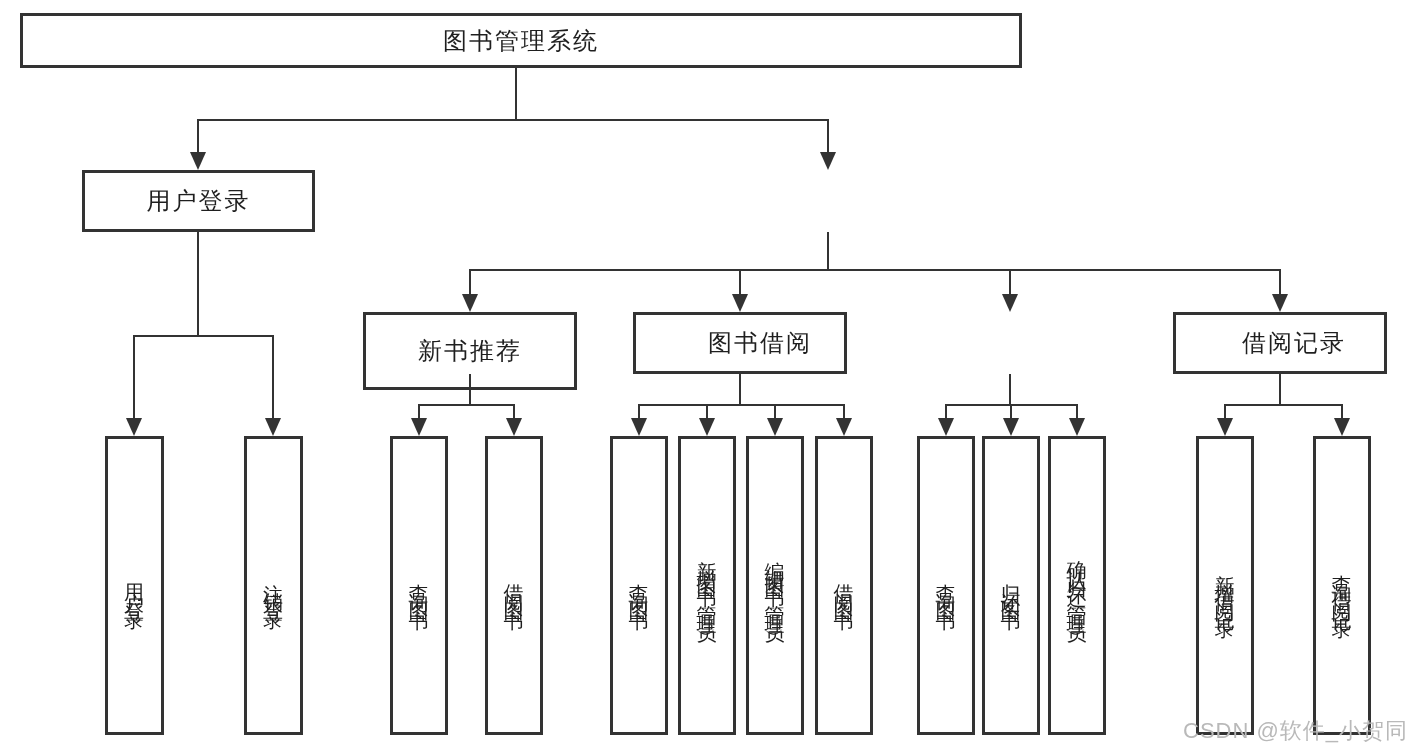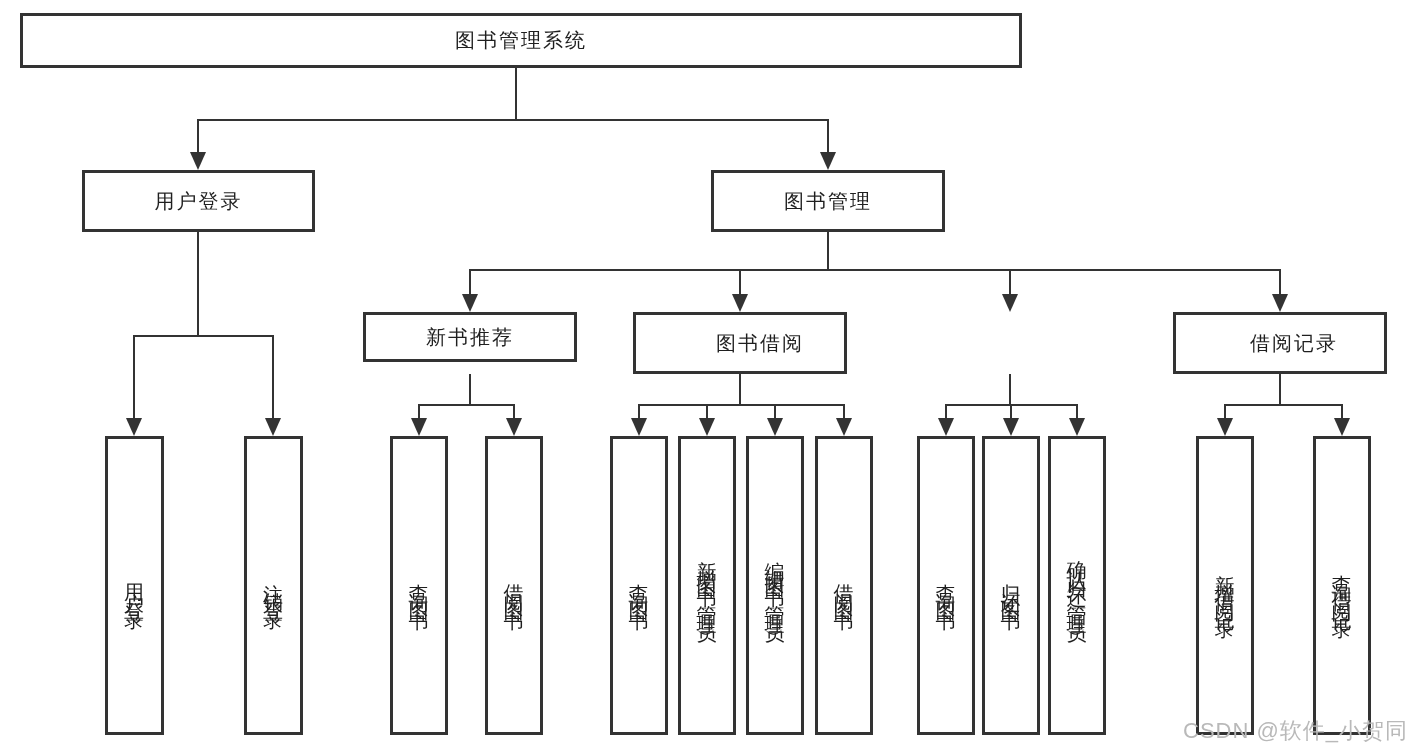--- a/index.html
+++ b/index.html
@@ -12,21 +12,21 @@
   }
   .box{
     position:absolute;
     box-sizing:border-box;
     border:3px solid var(--line,#333333);
     background:#fff;
     display:flex;align-items:center;justify-content:center;
     color:var(--text,#1f1f1f);
   }
   .h-box span{
-    font-size:20px;letter-spacing:2px;white-space:nowrap;
+    font-size:24px;letter-spacing:2px;white-space:nowrap;
   }
   .v-box span{
     writing-mode:vertical-rl;
     text-orientation:mixed;
     font-size:20px;
     letter-spacing:9px;
     white-space:nowrap;
     line-height:1.1;
   }
   .line{position:absolute;background:var(--line,#333333);}
@@ -58,43 +58,40 @@
   <div class="line" style="left:515px;top:68px;width:2px;height:53px;"></div>
   <div class="line" style="left:197px;top:119px;width:632px;height:2px;"></div>
   <div class="line" style="left:197px;top:119px;width:2px;height:35px;"></div>
   <div class="arrow" style="left:190px;top:152px;"></div>
   <div class="line" style="left:827px;top:119px;width:2px;height:35px;"></div>
   <div class="arrow" style="left:820px;top:152px;"></div>
 
   <div class="box h-box" style="left:82px;top:170px;width:233px;height:62px;">
     <span>用户登录</span>
   </div>
-  <div class="box h-box" style="left:711px;top:170px;width:234px;height:62px;">
-    <span>图书管理</span>
-  </div>
 
   <div class="line" style="left:197px;top:232px;width:2px;height:105px;"></div>
   <div class="line" style="left:133px;top:335px;width:141px;height:2px;"></div>
   <div class="line" style="left:133px;top:335px;width:2px;height:85px;"></div>
   <div class="arrow" style="left:126px;top:418px;"></div>
   <div class="line" style="left:272px;top:335px;width:2px;height:85px;"></div>
   <div class="arrow" style="left:265px;top:418px;"></div>
 
   <div class="line" style="left:827px;top:232px;width:2px;height:39px;"></div>
   <div class="line" style="left:469px;top:269px;width:812px;height:2px;"></div>
   <div class="line" style="left:469px;top:269px;width:2px;height:27px;"></div>
   <div class="arrow" style="left:462px;top:294px;"></div>
   <div class="line" style="left:739px;top:269px;width:2px;height:27px;"></div>
   <div class="arrow" style="left:732px;top:294px;"></div>
   <div class="line" style="left:1009px;top:269px;width:2px;height:27px;"></div>
   <div class="arrow" style="left:1002px;top:294px;"></div>
   <div class="line" style="left:1279px;top:269px;width:2px;height:27px;"></div>
   <div class="arrow" style="left:1272px;top:294px;"></div>
 
-  <div class="box h-box" style="left:363px;top:312px;width:214px;height:50px;">
+  <div class="box h-box" style="left:363px;top:312px;width:214px;height:78px;">
     <span>新书推荐</span>
   </div>
   <div class="box h-box" style="left:633px;top:312px;width:214px;height:62px;padding-left:40px;">
     <span>图书借阅</span>
   </div>
   <div class="box h-box" style="left:1173px;top:312px;width:214px;height:62px;padding-left:28px;">
     <span>借阅记录</span>
   </div>
 
   <div class="line" style="left:469px;top:374px;width:2px;height:32px;"></div>

